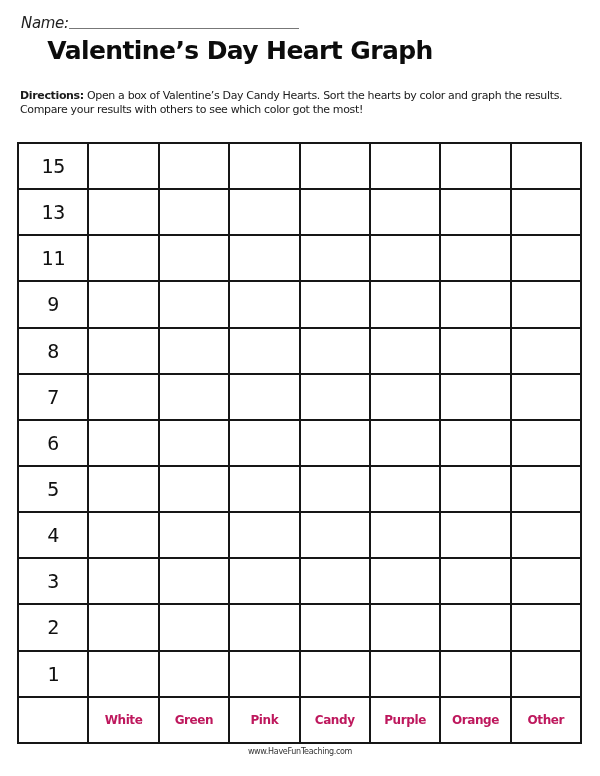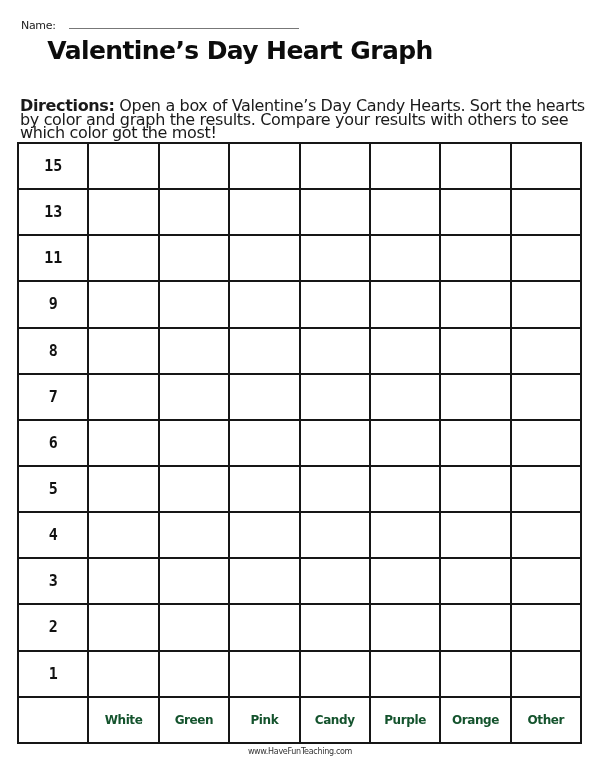--- a/index.html
+++ b/index.html
@@ -1,30 +1,30 @@
 <!DOCTYPE html>
 <html><head>
 <meta charset="utf-8">
 <style>
   html, body { margin: 0; padding: 0; background: #ffffff; }
   body { width: 600px; height: 776px; position: relative; overflow: hidden;
          font-family: "DejaVu Sans", sans-serif; color: #111; }
   .name-row { position: absolute; left: 21px; top: 16px; height: 16px; display: flex; align-items: flex-end; }
-  .name-label { font-size: 11px; letter-spacing: -0.3px; color: #222; }
+  .name-label { font-size: 15px; letter-spacing: -0.3px; color: #222; font-style: italic; }
   .name-line { position: absolute; left: 48px; top: 12px; width: 230px; height: 0; border-top: 1px solid #777; }
   .title { position: absolute; left: 0; width: 480px; top: 36px; text-align: center;
            font-size: 25px; font-weight: bold; letter-spacing: -0.6px; color: #0c0c0c; }
-  .directions { position: absolute; left: 20px; top: 99px; width: 570px;
-                font-size: 16px; line-height: 13.5px; letter-spacing: -0.35px; color: #1a1a1a; }
+  .directions { position: absolute; left: 20px; top: 89px; width: 570px;
+                font-size: 11px; line-height: 13.5px; letter-spacing: -0.35px; color: #1a1a1a; }
   .directions b { font-weight: bold; }
   .grid { position: absolute; left: 17px; top: 142px; width: 565px; height: 602px;
           border-collapse: collapse; table-layout: fixed; }
   .grid td { border: 2px solid #161616; padding: 0; text-align: center; vertical-align: middle; height: 35px; }
-  .grid td.num { font-size: 15px; font-weight: bold; font-family: "DejaVu Sans Mono", monospace; color: #111; }
-  .grid td.lbl { font-size: 12px; font-weight: bold; letter-spacing: -0.4px; color: #14532d; }
+  .grid td.num { font-size: 20px; font-weight: normal; font-family: "DejaVu Sans Mono", monospace; color: #111; }
+  .grid td.lbl { font-size: 12px; font-weight: bold; letter-spacing: -0.4px; color: #be185d; }
   .grid td.cell { cursor: pointer; }
   .footer { position: absolute; left: 0; width: 600px; top: 747px; text-align: center;
             font-size: 8px; letter-spacing: -0.3px; color: #333; }
 </style>
 </head>
 <body>
 
 <div class="name-row">
   <span class="name-label">Name:</span>
   <div class="name-line"></div>

